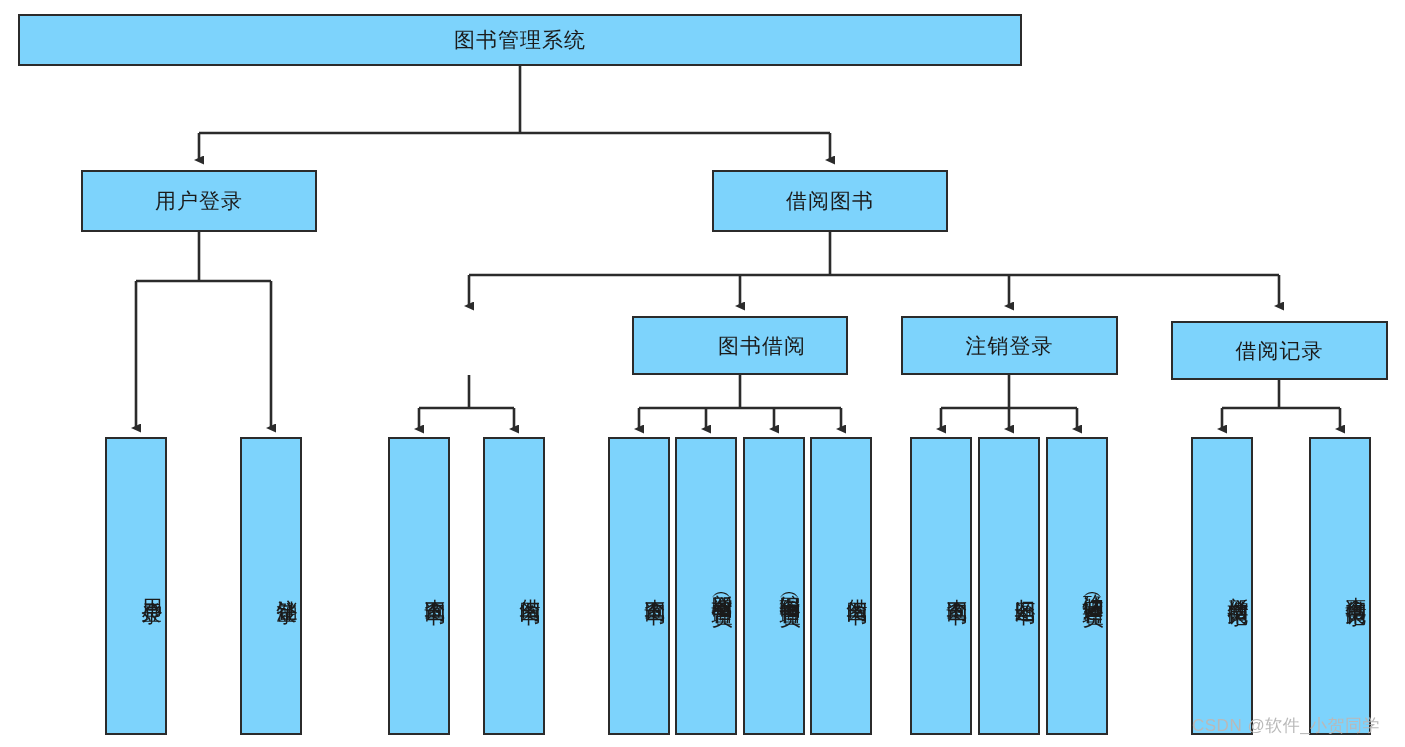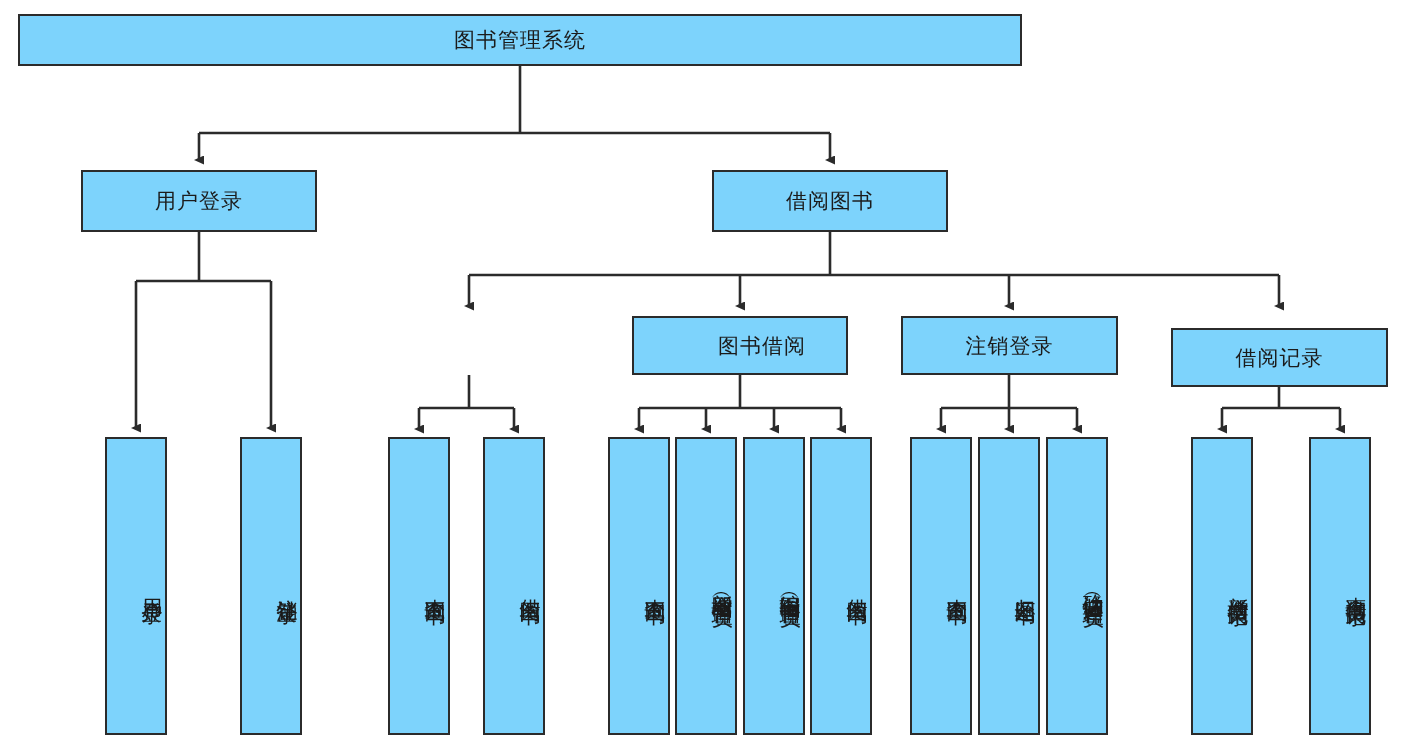--- a/index.html
+++ b/index.html
@@ -129,21 +129,21 @@
   <div class="node horiz" style="left:712px; top:170px; width:236px; height:62px;">
     <span>借阅图书</span>
   </div>
 
   <div class="node horiz" style="left:632px; top:316px; width:216px; height:59px;padding-left:44px;">
     <span>图书借阅</span>
   </div>
   <div class="node horiz" style="left:901px; top:316px; width:217px; height:59px;">
     <span>注销登录</span>
   </div>
-  <div class="node horiz" style="left:1171px; top:328px; width:217px; height:59px;">
+  <div class="node horiz" style="left:1171px; top:321px; width:217px; height:59px;">
     <span>借阅记录</span>
   </div>
 
   <div class="node vert" style="left:105px; top:437px; width:62px; height:298px;">
     <span class="vtext">用户登录</span>
   </div>
   <div class="node vert" style="left:240px; top:437px; width:62px; height:298px;">
     <span class="vtext">注销登录</span>
   </div>
 
@@ -177,14 +177,17 @@
     <span class="vtext">确认归还（管理员）</span>
   </div>
 
   <div class="node vert" style="left:1191px; top:437px; width:62px; height:298px;">
     <span class="vtext">新增借阅记录</span>
   </div>
   <div class="node vert" style="left:1309px; top:437px; width:62px; height:298px;">
     <span class="vtext">查询借阅记录</span>
   </div>
 
+  <div class="watermark" style="left:1192px; top:714px;">
+    <span>CSDN @软件_小贺同学</span>
+  </div>
 
 </div>
 
 </body></html>

